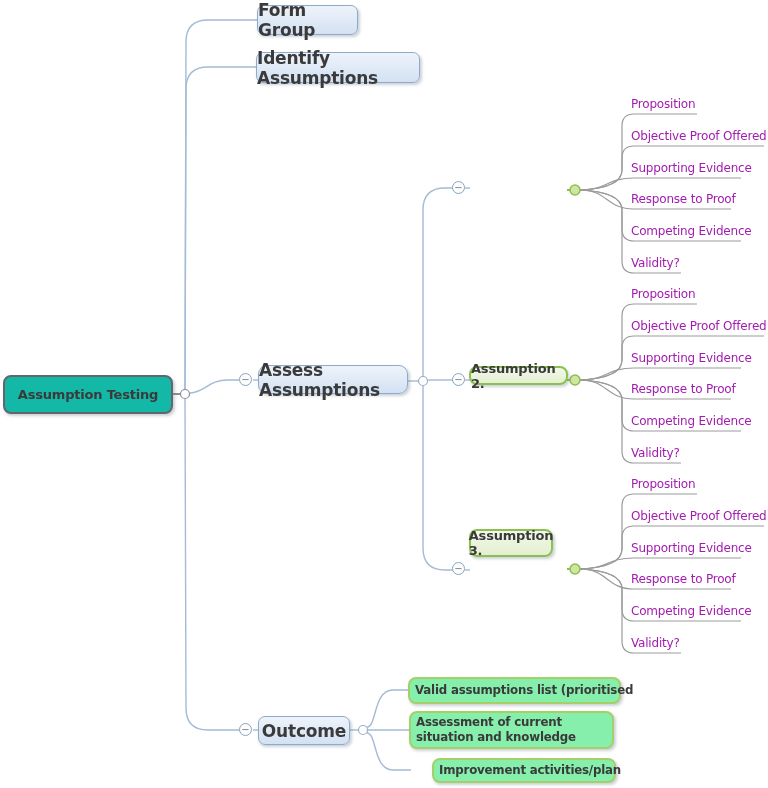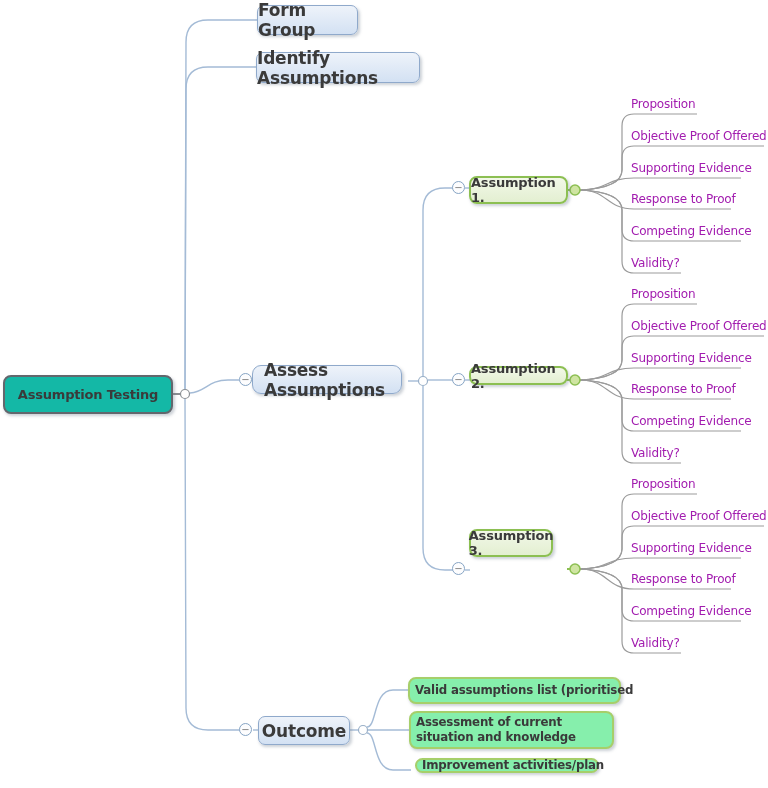--- a/index.html
+++ b/index.html
@@ -115,30 +115,29 @@
 
   <div class="toggle" style="left:239px;top:373px;">−</div>
   <div class="toggle" style="left:239px;top:723px;">−</div>
   <div class="toggle" style="left:452px;top:181px;">−</div>
   <div class="toggle" style="left:452px;top:373px;">−</div>
   <div class="toggle" style="left:452px;top:562px;">−</div>
 
   <div class="node root" style="left:3px;top:375px;width:170px;height:39px;">Assumption Testing</div>
   <div class="node blue" style="left:257px;top:5px;width:101px;height:30px;">Form Group</div>
   <div class="node blue" style="left:256px;top:52px;width:164px;height:31px;">Identify Assumptions</div>
-  <div class="node blue rounder" style="left:252px;top:365px;width:150px;height:29px;padding-left:11px;">Assess Assumptions</div>
+  <div class="node blue rounder" style="left:258px;top:365px;width:150px;height:29px;">Assess Assumptions</div>
   <div class="node blue" style="left:258px;top:716px;width:92px;height:29px;">Outcome</div>
 
-  <div class="node green" style="left:469px;top:176px;width:99px;height:28px;">Assumption 1.</div>
   <div class="node green" style="left:469px;top:366px;width:99px;height:19px;">Assumption 2.</div>
   <div class="node green" style="left:469px;top:529px;width:84px;height:28px;">Assumption 3.</div>
 
   <div class="node outcome-item" style="left:408px;top:677px;width:213px;height:27px;">Valid assumptions list (prioritised</div>
   <div class="node outcome-item wrap" style="left:409px;top:711px;width:205px;height:38px;">Assessment of current situation and knowledge</div>
-  <div class="node outcome-item" style="left:415px;top:758px;width:184px;height:15px;">Improvement activities/plan</div>
+  <div class="node outcome-item" style="left:432px;top:758px;width:184px;height:25px;">Improvement activities/plan</div>
 
   <div class="leaf" style="left:631px;top:95px;">Proposition</div>
   <div class="leaf" style="left:631px;top:127px;">Objective Proof Offered</div>
   <div class="leaf" style="left:631px;top:159px;">Supporting Evidence</div>
   <div class="leaf" style="left:631px;top:190px;">Response to Proof</div>
   <div class="leaf" style="left:631px;top:222px;">Competing Evidence</div>
   <div class="leaf" style="left:631px;top:254px;">Validity?</div>
 
   <div class="leaf" style="left:631px;top:285px;">Proposition</div>
   <div class="leaf" style="left:631px;top:317px;">Objective Proof Offered</div>

